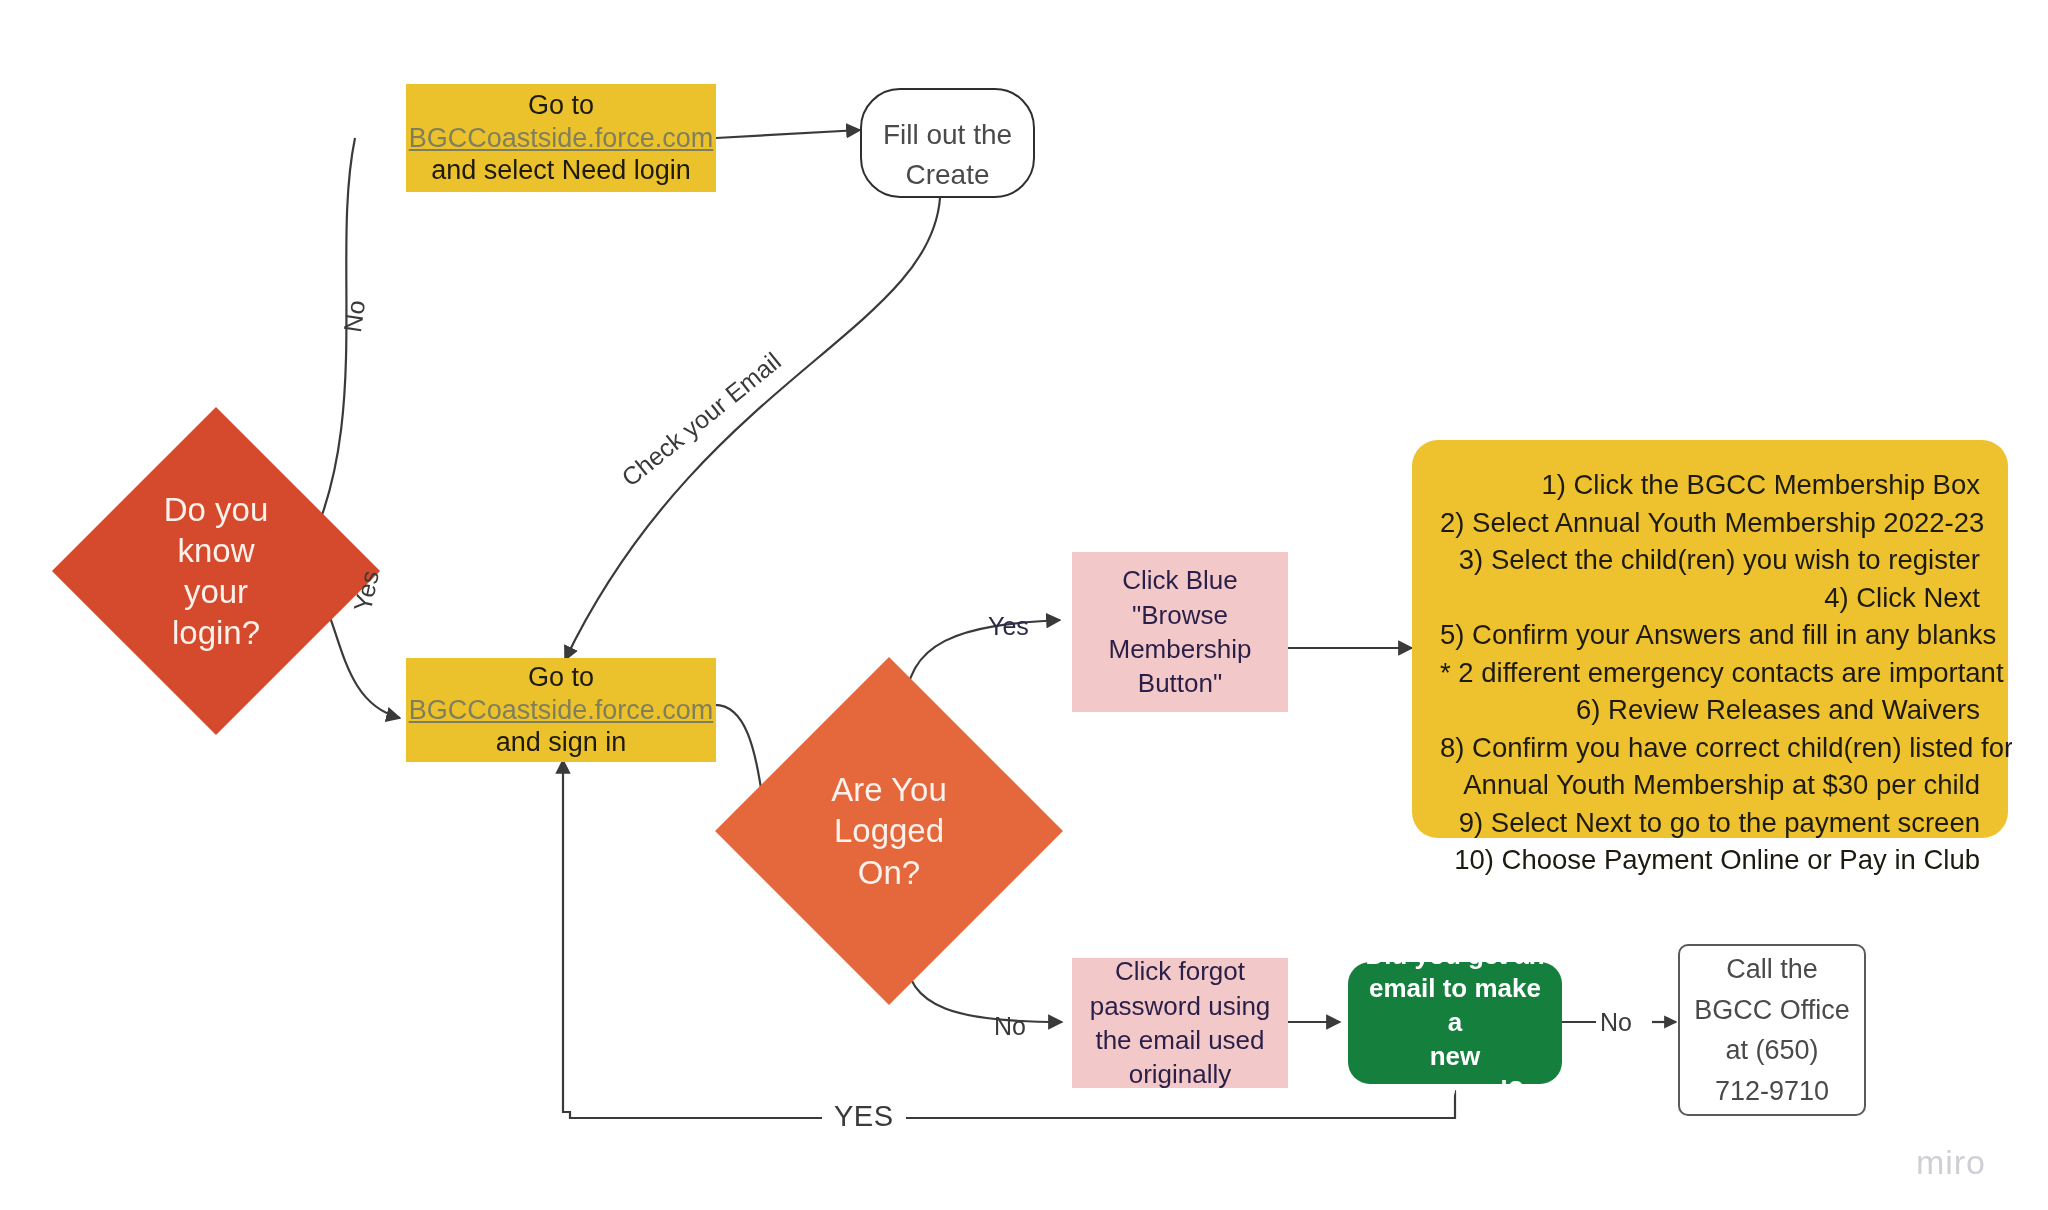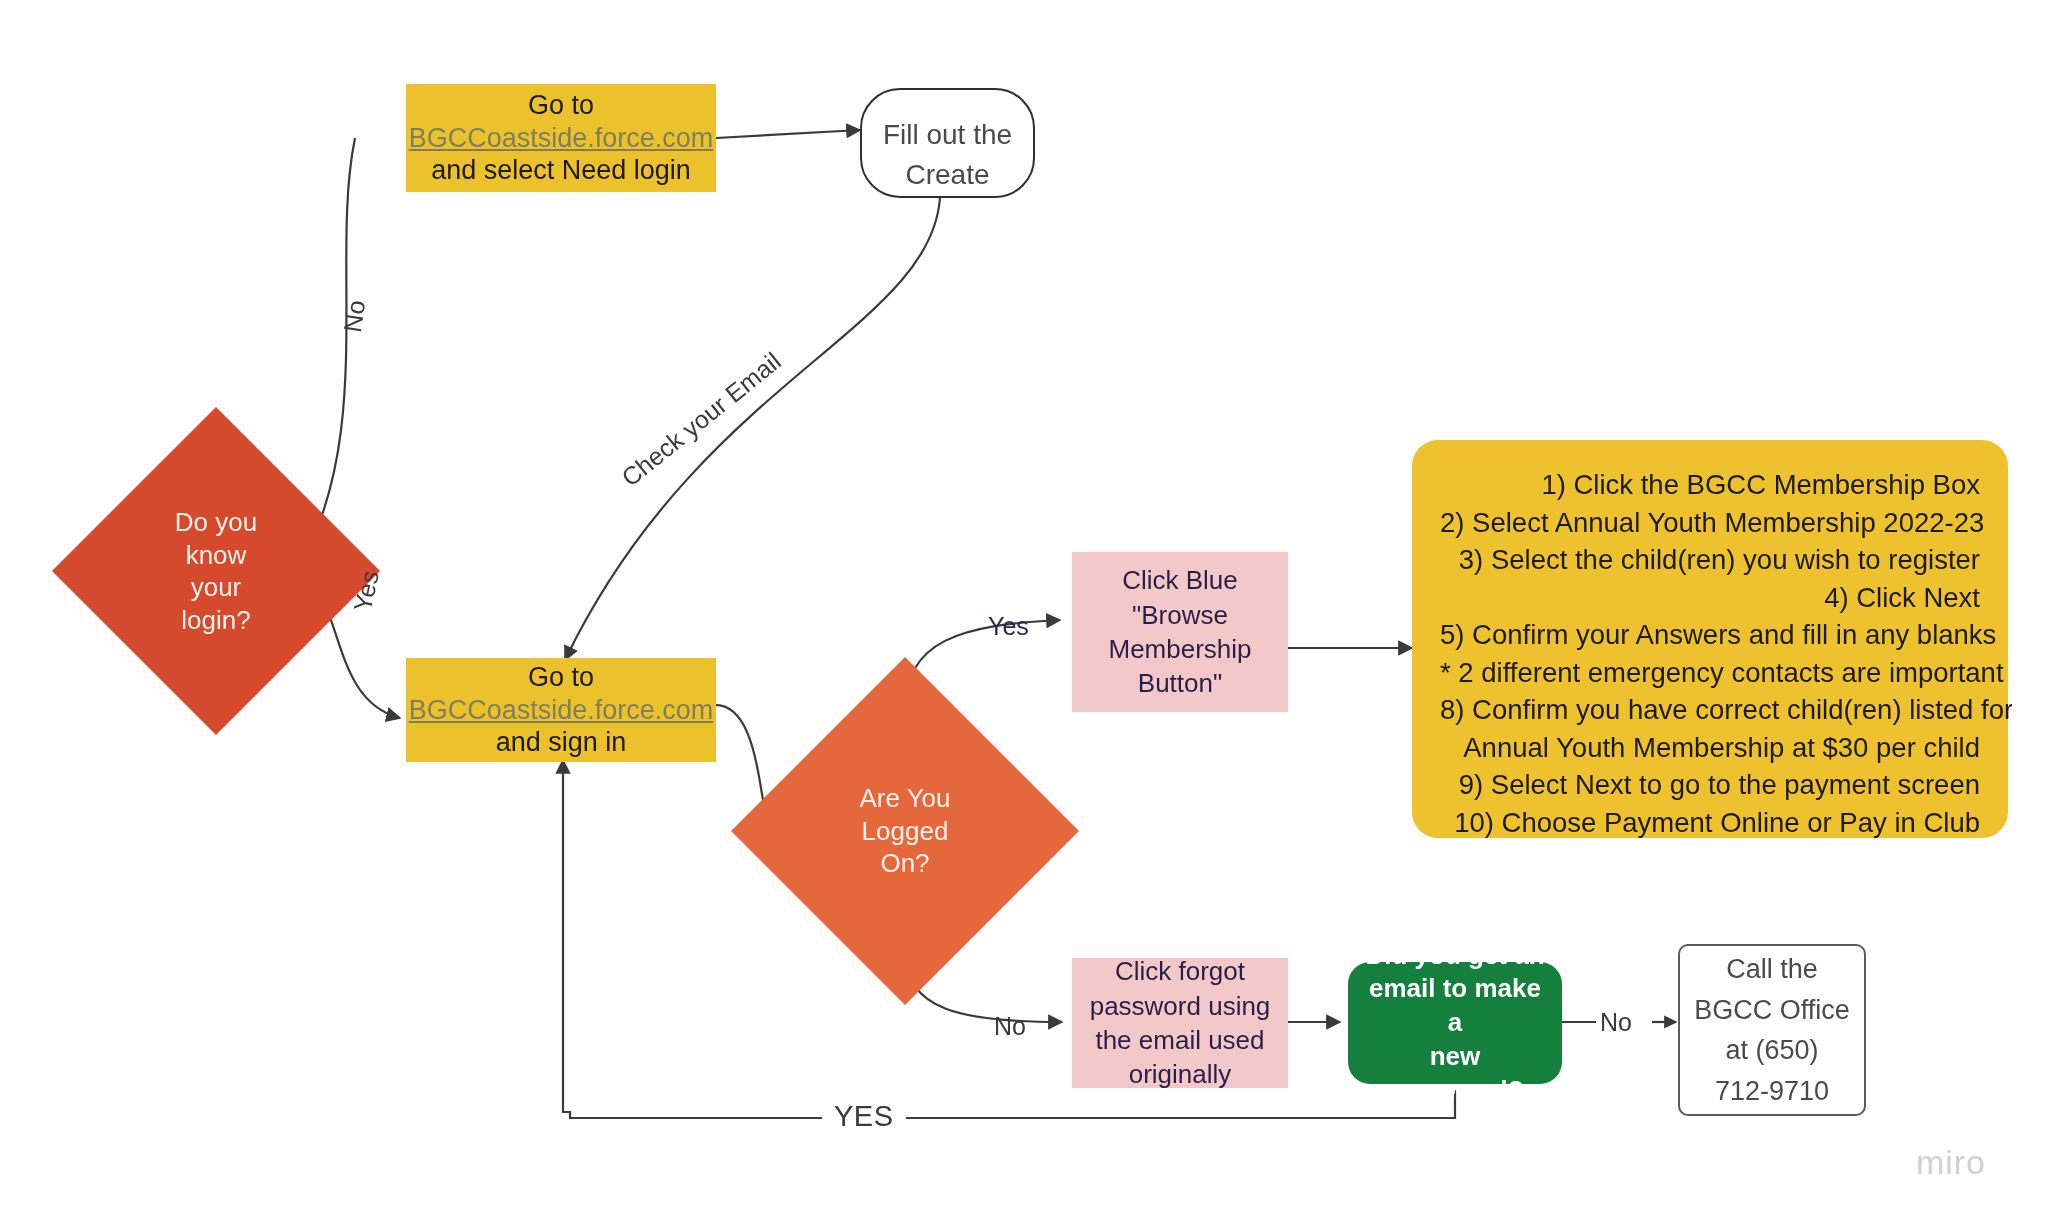--- a/index.html
+++ b/index.html
@@ -72,21 +72,21 @@
   .diamond-label {
     position: absolute;
     left: 0; top: 0;
     width: 100%;
     height: 100%;
     display: flex;
     align-items: center;
     justify-content: center;
     text-align: center;
     color: #fdf1ec;
-    font-size: 26px;
+    font-size: 33px;
     line-height: 1.25;
   }
 
   
   .pink-box {
     background: #f3c8c8;
     color: #2a1f48;
     font-size: 26px;
     line-height: 1.32;
     padding: 6px 8px;
@@ -212,21 +212,21 @@
       <span>login?</span>
     </div>
   </div>
 
   <div class="node yellow-box" style="left:406px; top:658px; width:310px; height:104px; flex-direction:column;">
     <span>Go to</span>
     <span class="link">BGCCoastside.force.com</span>
     <span>and sign in</span>
   </div>
 
-  <div class="diamond-wrap" style="left:782px; top:708px; width:246px; height:246px;">
+  <div class="diamond-wrap" style="left:766px; top:708px; width:246px; height:246px;">
     <div class="diamond-shape" style="background:#e4683c;"></div>
     <div class="diamond-label" style="flex-direction:column;">
       <span>Are You</span>
       <span>Logged</span>
       <span>On?</span>
     </div>
   </div>
 
   <div class="node pink-box" style="left:1072px; top:552px; width:216px; height:160px; flex-direction:column;">
     <span>Click Blue</span>
@@ -255,20 +255,21 @@
     <span>712-9710</span>
   </div>
 
   <div class="instruction-card" id="instruction-card" style="left:1412px; top:440px; width:596px; height:398px;text-align:right;">
       <div class="line">1) Click the BGCC Membership Box</div>
       <div class="line">2) Select Annual Youth Membership 2022-23</div>
       <div class="line">3) Select the child(ren) you wish to register</div>
       <div class="line">4) Click Next</div>
       <div class="line">5) Confirm your Answers and fill in any blanks</div>
       <div class="line">* 2 different emergency contacts are important</div>
+      <div class="line">6) Review Releases and Waivers</div>
       <div class="line">8) Confirm you have correct child(ren) listed for</div>
       <div class="line">Annual Youth Membership at $30 per child</div>
       <div class="line">9) Select Next to go to the payment screen</div>
       <div class="line">10) Choose Payment Online or Pay in Club</div>
     </div>
 
   <div class="edge-label" style="left:338px; top:330px; transform: rotate(-82deg); transform-origin: left top;">No</div>
 
   <div class="edge-label" style="left:348px; top:608px; transform: rotate(-78deg); transform-origin: left top;">Yes</div>
 

